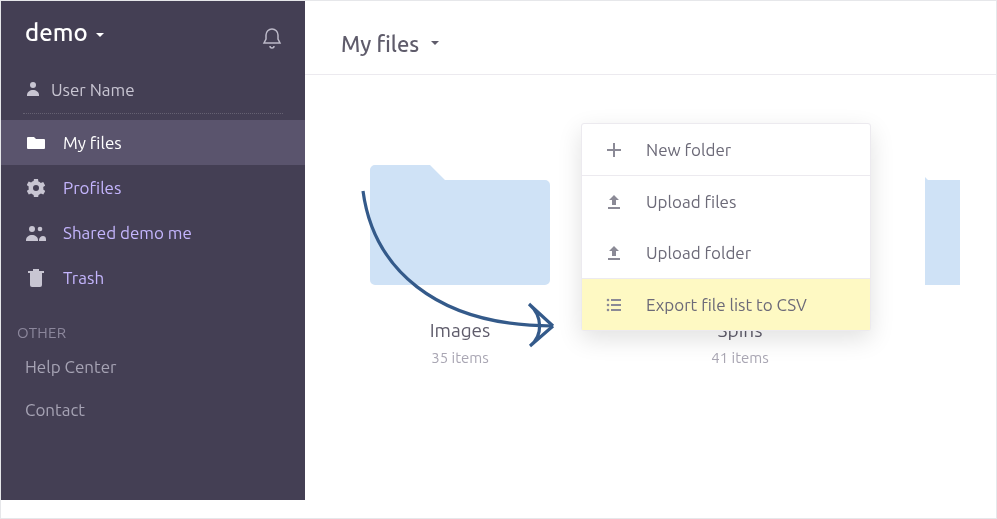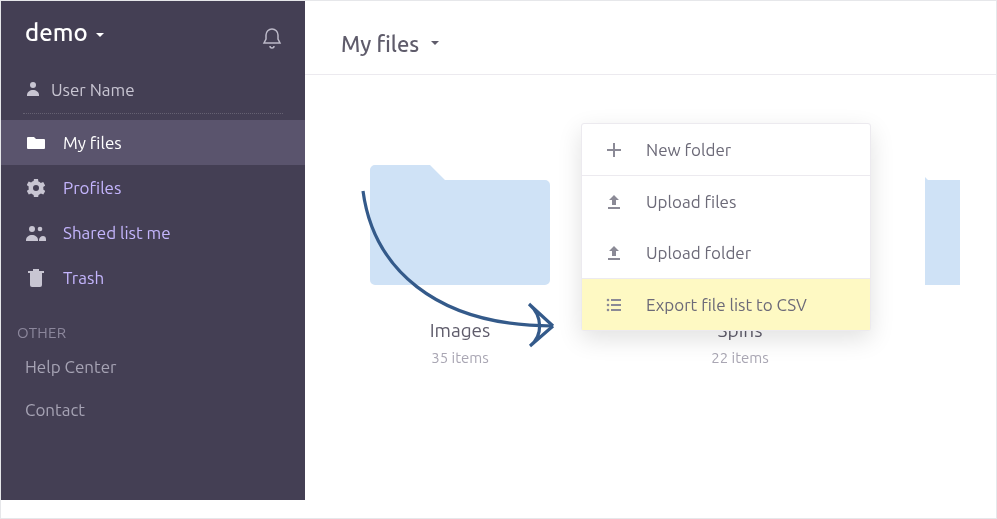--- a/index.html
+++ b/index.html
@@ -249,21 +249,21 @@
     </div>
     <div class="nav-item">
       <span class="icon">
         <svg width="22" height="16" viewBox="0 0 22 16" fill="#c8c5d2">
             <circle cx="7" cy="4" r="3"></circle>
             <circle cx="15" cy="4" r="2.3"></circle>
             <path d="M1 15c0-3 3-5 6-5s6 2 6 5v1H1z"></path>
             <path d="M14 15c0-2.2 1.8-4 4-4 1.7 0 3 1.2 3 3v2h-7z"></path>
           </svg>
       </span>
-      <span>Shared list me</span>
+      <span>Shared demo me</span>
     </div>
     <div class="nav-item">
       <span class="icon">
         <svg width="16" height="18" viewBox="0 0 16 18" fill="#c8c5d2">
             <path d="M2 4h12v12a2 2 0 01-2 2H4a2 2 0 01-2-2V4z"></path>
             <path d="M0 2h16v2H0zM5 0h6v2H5z"></path>
             <rect x="5" y="7" width="1.5" height="8"></rect>
             <rect x="9.5" y="7" width="1.5" height="8"></rect>
           </svg>
       </span>
@@ -300,21 +300,21 @@
       <span class="folder-meta">35 items</span>
     </div>
 
     <div class="folder">
       <div class="folder-svg-wrap">
         <svg width="190" height="150" viewBox="0 0 190 150">
             <path d="M10 20h55l15 15h100a5 5 0 015 5v95a5 5 0 01-5 5H10a5 5 0 01-5-5V25a5 5 0 015-5z" fill="#cfe2f6"></path>
           </svg>
       </div>
       <span class="folder-name">Spins</span>
-      <span class="folder-meta">22 items</span>
+      <span class="folder-meta">41 items</span>
     </div>
 
     <div class="folder clipped">
       <div class="folder-svg-wrap">
         <svg width="190" height="150" viewBox="0 0 190 150">
             <path d="M10 20h55l15 15h100a5 5 0 015 5v95a5 5 0 01-5 5H10a5 5 0 01-5-5V25a5 5 0 015-5z" fill="#cfe2f6"></path>
           </svg>
       </div>
     </div>
   </div>

